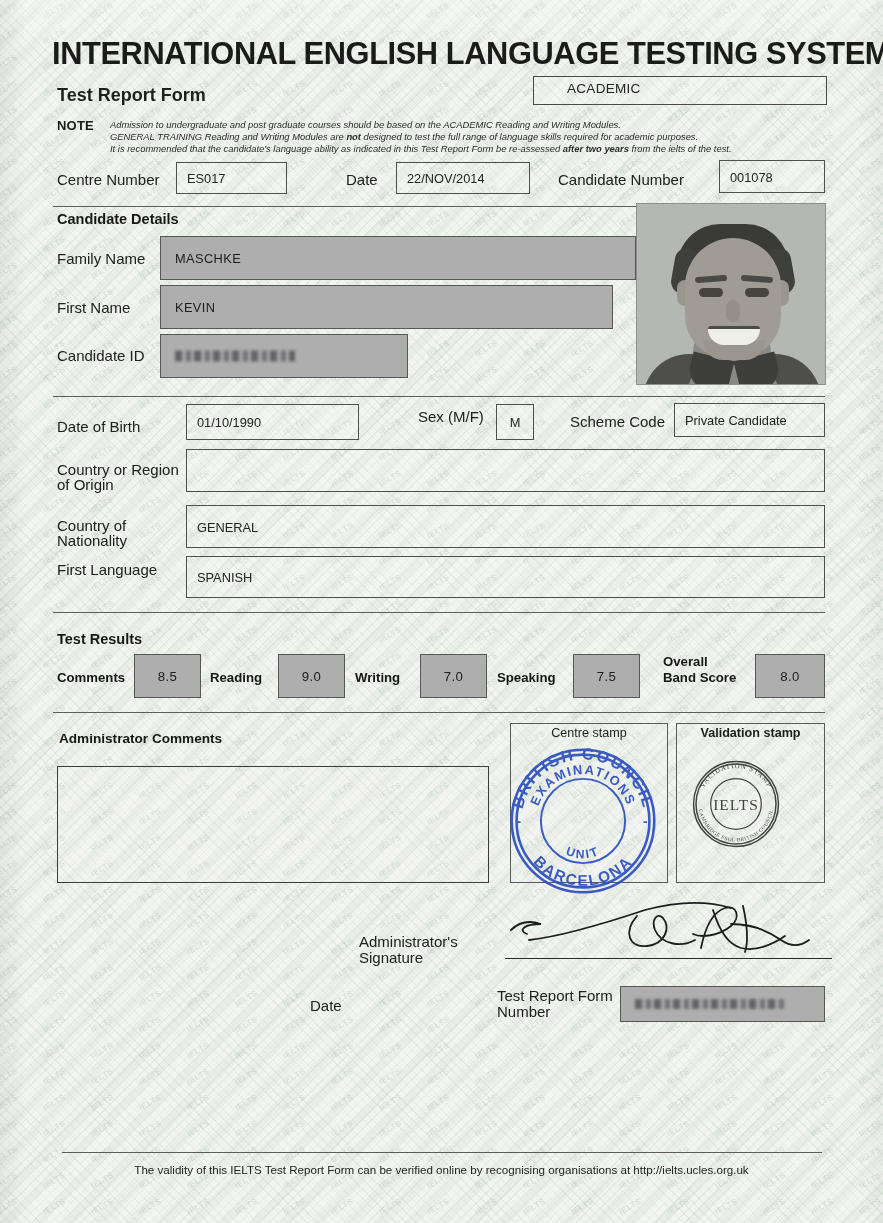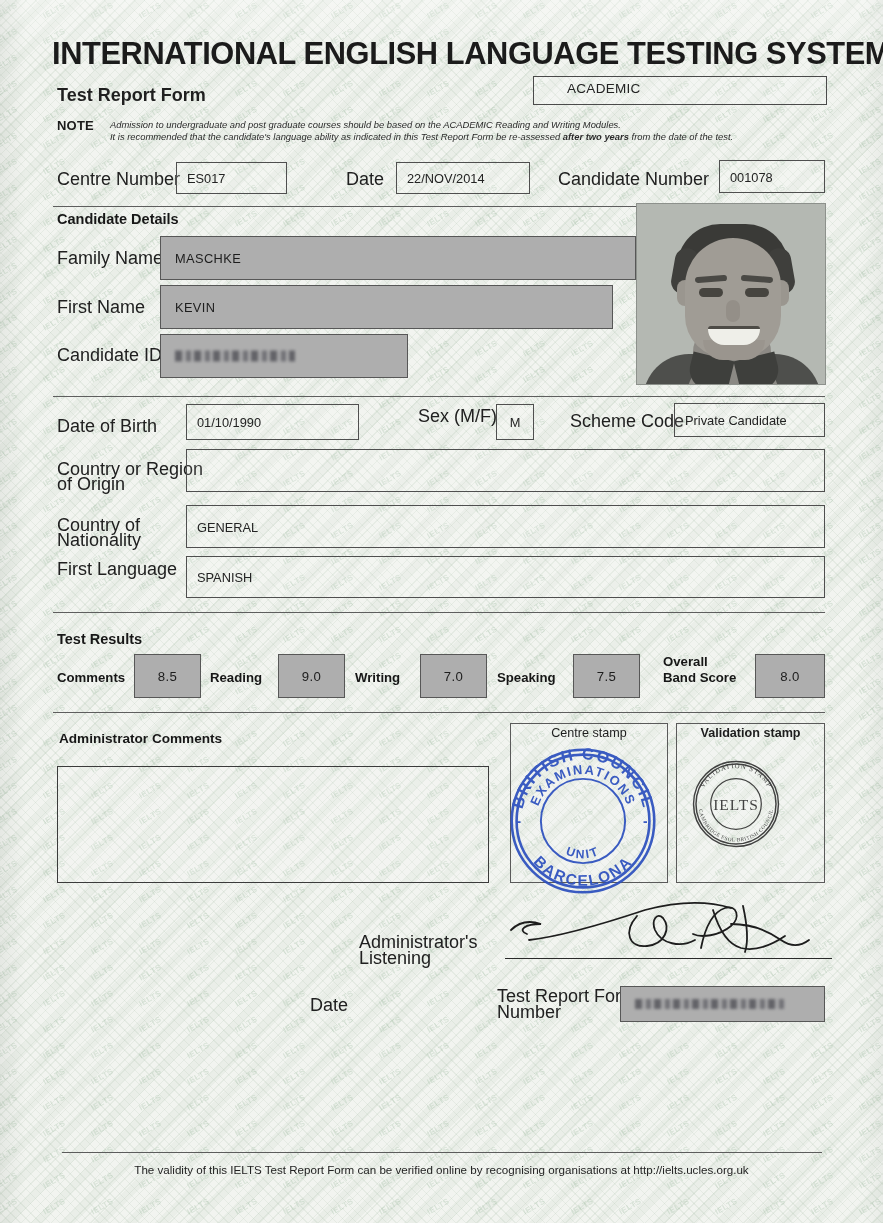--- a/index.html
+++ b/index.html
@@ -122,21 +122,21 @@
     font-style: italic;
     color: #2a2a2a;
     line-height: 11.8px;
     white-space: nowrap;
   }
   .note-lines b { font-weight: bold; }
 
   
   .lbl {
     position: absolute;
-    font-size: 18px;
+    font-size: 15px;
     color: #202020;
     line-height: 15px;
   }
   .lbl-b {
     position: absolute;
     font-size: 14.5px;
     font-weight: bold;
     color: #171717;
   }
   .box {
@@ -1262,21 +1262,22 @@
     <div class="main-title">INTERNATIONAL ENGLISH LANGUAGE TESTING SYSTEM</div>
     <div class="sub-title">Test Report Form</div>
 
     <div class="module-box">
       <span class="val">ACADEMIC</span>
     </div>
 
     <div class="note-label">NOTE</div>
     <div class="note-lines">
       <div>Admission to undergraduate and post graduate courses should be based on the ACADEMIC Reading and Writing Modules.</div>
-      <div><span>It is recommended that the candidate's language ability as indicated in this Test Report Form be re-assessed </span><b>after two years</b><span> from the date of the test.</span></div>
+      <div><span>GENERAL TRAINING Reading and Writing Modules are </span><b>not</b><span> designed to test the full range of language skills required for academic purposes.</span></div>
+      <div><span>It is recommended that the candidate's language ability as indicated in this Test Report Form be re-assessed </span><b>after two years</b><span> from the ielts of the test.</span></div>
     </div>
 
     <div class="lbl" style="left:57px; top:172px;">Centre Number</div>
     <div class="box" style="left:176px; top:162px; width:111px; height:32px;">
       <span class="val">ES017</span>
     </div>
 
     <div class="lbl" style="left:346px; top:172px;">Date</div>
     <div class="box" style="left:396px; top:162px; width:134px; height:32px;">
       <span class="val">22/NOV/2014</span>
@@ -1453,21 +1454,21 @@
           <textPath href="#vTop" startOffset="50%" text-anchor="middle">VALIDATION STAMP</textPath>
         </text>
         <text font-size="6.4" letter-spacing="0.6">
           <textPath href="#vBot" startOffset="50%" text-anchor="middle">CAMBRIDGE ESOL  BRITISH COUNCIL</textPath>
         </text>
         <text x="60" y="67" font-size="19" text-anchor="middle" letter-spacing="1.2">IELTS</text>
       </g>
     </svg>
 
     <div class="lbl" style="left:359px; top:934px; line-height:16px;">
-      <span>Administrator's</span><br><span>Listening</span>
+      <span>Administrator's</span><br><span>Signature</span>
     </div>
     <svg class="sig-area" viewBox="0 0 330 60">
       <g fill="none" stroke="#1d1d1d" stroke-width="1.8" stroke-linecap="round">
         <path d="M6,30 C14,22 24,20 36,24 C20,24 12,30 22,34"></path>
         <path d="M24,40 C60,36 104,22 140,10 C170,2 200,0 226,8"></path>
         <path d="M132,16 C118,32 124,48 142,46 C160,44 166,28 158,18 C152,12 146,20 150,30 C156,44 176,48 190,40"></path>
         <path d="M196,48 C200,28 208,12 220,8 C232,4 236,18 226,26 C214,36 196,38 188,34"></path>
         <path d="M208,10 C214,30 222,44 236,48 C252,52 268,44 280,36"></path>
         <path d="M226,24 C244,24 262,30 276,40 C286,47 296,46 304,40"></path>
         <path d="M238,6 C242,24 244,40 240,52"></path>

